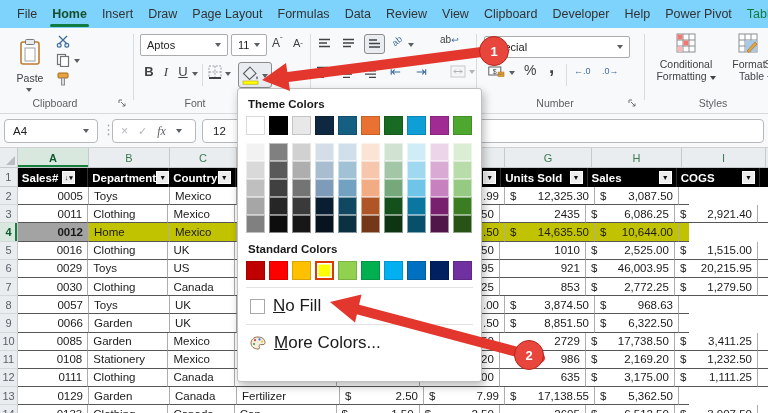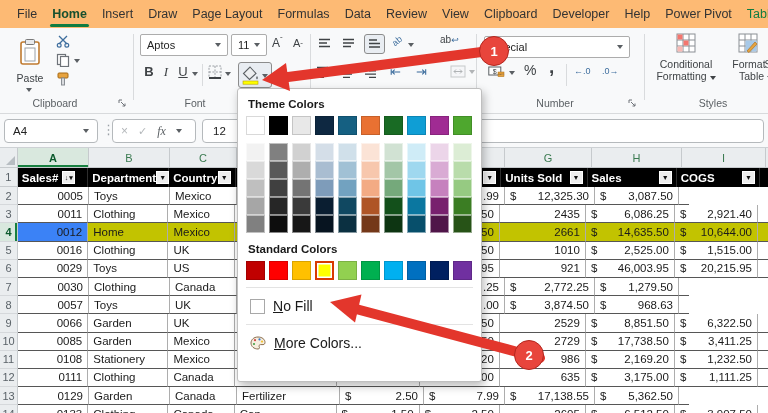--- a/index.html
+++ b/index.html
@@ -1,21 +1,21 @@
 <!DOCTYPE html>
 <html><head>
 <meta charset="utf-8">
 <style>
   * { margin:0; padding:0; box-sizing:border-box; }
   html,body { background:#fff; }
   body { font-family:"Liberation Sans", sans-serif; color:#262626; }
   .screen { position:relative; width:768px; height:413px; overflow:hidden; background:#fff; }
 
   
-  .menubar { position:absolute; left:0; top:0; width:768px; height:28px; background:#fdba74;
+  .menubar { position:absolute; left:0; top:0; width:768px; height:28px; background:#7dd3fc;
              display:flex; align-items:center; gap:11px; padding-left:15px; white-space:nowrap; }
   .menubar .mitem { font-size:12.5px; color:#333; position:relative; padding:4px 2px; cursor:default; }
   .menubar .mitem.active { color:#174F2E; font-weight:bold; }
   .menubar .mitem.active::after { content:""; position:absolute; left:0; right:0; bottom:-2px; height:3px;
                                   background:#107C41; border-radius:2px; }
   .menubar .mitem.contextual { color:#107C41; }
 
   
   .ribbon { position:absolute; left:0; top:28px; width:768px; height:86px; background:#F8F9FA;
             border-bottom:1px solid #D8DADC; }
@@ -65,36 +65,36 @@
   .fbtn .tiny-up { font-size:7px; margin-right:1px; }
 
   .trow { display:flex; height:18.2px; }
   .cell { border-right:1px solid #ADADAD; border-bottom:1px solid #565656; font-size:11.5px; color:#1A1A1A;
           display:flex; align-items:center; padding:0 5px; background:#fff; overflow:hidden; white-space:nowrap; }
   .cell.num { justify-content:flex-end; }
   .cell.acc { justify-content:space-between; }
   .gut { width:18px; background:#EAEDEF; border-right:1px solid #C6CACD; border-bottom:1px solid #D5D8DB;
          font-size:11px; color:#5A6268; display:flex; align-items:center; justify-content:center; flex:none; }
   .trow.hl .cell { background:#C2C300; }
-  .trow.hl .cell.colA { background:#3b82f6; }
+  .trow.hl .cell.colA { background:#a3a3a3;font-weight:bold; }
   .trow.hl { box-shadow:0 -1px 0 #0F7B40, 0 1px 0 #0F7B40; }
   .trow.hl .gut { background:#D9E8DE; color:#0C5A2D; box-shadow:inset -2px 0 0 #17803F; font-weight:bold; }
 
   
   .panel { position:absolute; left:237px; top:88px; width:245px; height:294px; background:#fff;
            border:1px solid #BFBFBF; border-radius:3px; box-shadow:2px 4px 10px rgba(0,0,0,.28); z-index:50;
            padding:7px 8px; }
   .panel h4 { font-size:11.5px; color:#1A1A1A; margin:2px 0 6px 2px; }
   .swrow { display:grid; grid-template-columns:repeat(10,19px); column-gap:4px; }
   .swgrid { display:grid; grid-template-columns:repeat(10,19px); column-gap:4px; margin-top:8px; }
   .sw { width:19px; height:19px; border:1px solid rgba(0,0,0,.15); cursor:pointer; }
   .swv { width:19px; height:18px; border:0.5px solid rgba(255,255,255,.5); cursor:pointer; }
   .sw.sel { border:2px solid #D83B01; box-shadow:inset 0 0 0 1.5px #fff; }
   .pdiv { height:1px; background:#E3E3E3; margin:7px 0; }
-  .prow { display:flex; align-items:center; gap:8px; height:22px; font-size:14px; color:#1A1A1A;
+  .prow { display:flex; align-items:center; gap:8px; height:22px; font-size:17px; color:#1A1A1A;
           padding-left:4px; cursor:pointer; }
   .nofill-sw { width:15px; height:15px; background:#fff; border:1px solid #A8A8A8; flex:none; }
   .u { text-decoration:underline; }
 
   
   .annot { position:absolute; left:0; top:0; z-index:100; pointer-events:none; }
 
   .mini { display:block; }
 </style>
 </head>
@@ -430,21 +430,20 @@
           <div class="cell wC">Mexico</div>
           <div class="cell wD"></div>
           <div class="cell acc wE">
             <span></span>
             <span></span>
           </div>
           <div class="cell acc wF">
             <span></span>
             <span>.50</span>
           </div>
-          <div class="cell num wG">2661</div>
           <div class="cell acc wH">
             <span>$</span>
             <span>14,635.50</span>
           </div>
           <div class="cell acc wI">
             <span>$</span>
             <span>10,644.00</span>
           </div>
           <div class="cell wJ"></div>
         </div>
@@ -505,20 +504,21 @@
           <div class="cell wC">Canada</div>
           <div class="cell wD"></div>
           <div class="cell acc wE">
             <span></span>
             <span></span>
           </div>
           <div class="cell acc wF">
             <span></span>
             <span>.25</span>
           </div>
+          <div class="cell num wG">853</div>
           <div class="cell acc wH">
             <span>$</span>
             <span>2,772.25</span>
           </div>
           <div class="cell acc wI">
             <span>$</span>
             <span>1,279.50</span>
           </div>
           <div class="cell wJ"></div>
         </div>
@@ -553,21 +553,20 @@
           <div class="cell wC">UK</div>
           <div class="cell wD"></div>
           <div class="cell acc wE">
             <span></span>
             <span></span>
           </div>
           <div class="cell acc wF">
             <span></span>
             <span>.50</span>
           </div>
-          <div class="cell num wG">2529</div>
           <div class="cell acc wH">
             <span>$</span>
             <span>8,851.50</span>
           </div>
           <div class="cell acc wI">
             <span>$</span>
             <span>6,322.50</span>
           </div>
           <div class="cell wJ"></div>
         </div>

